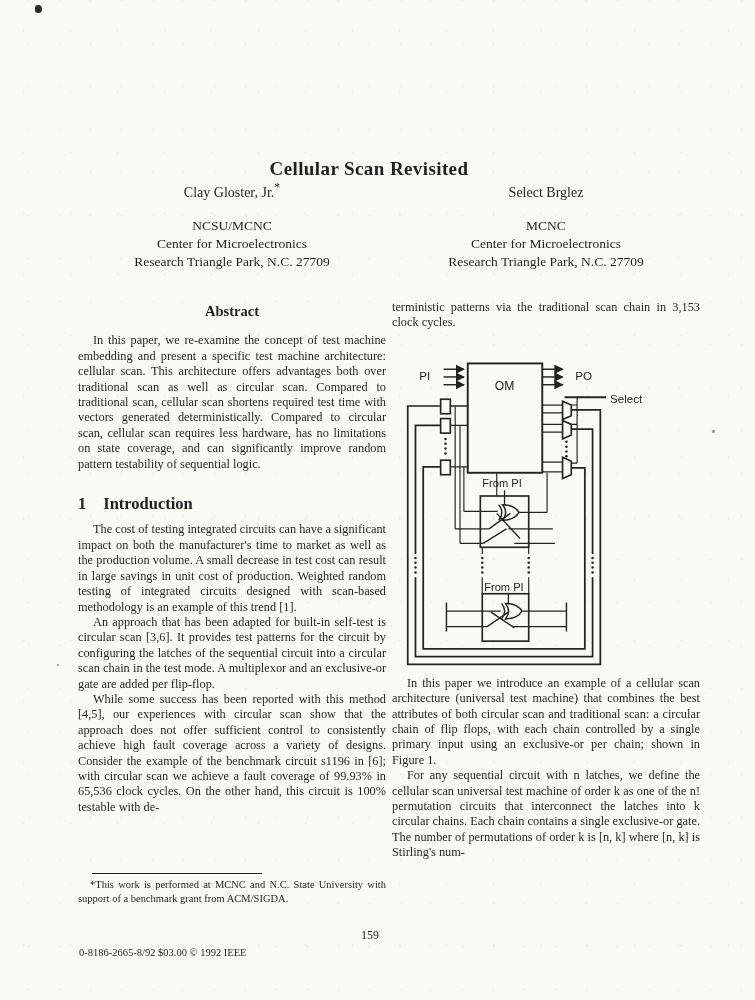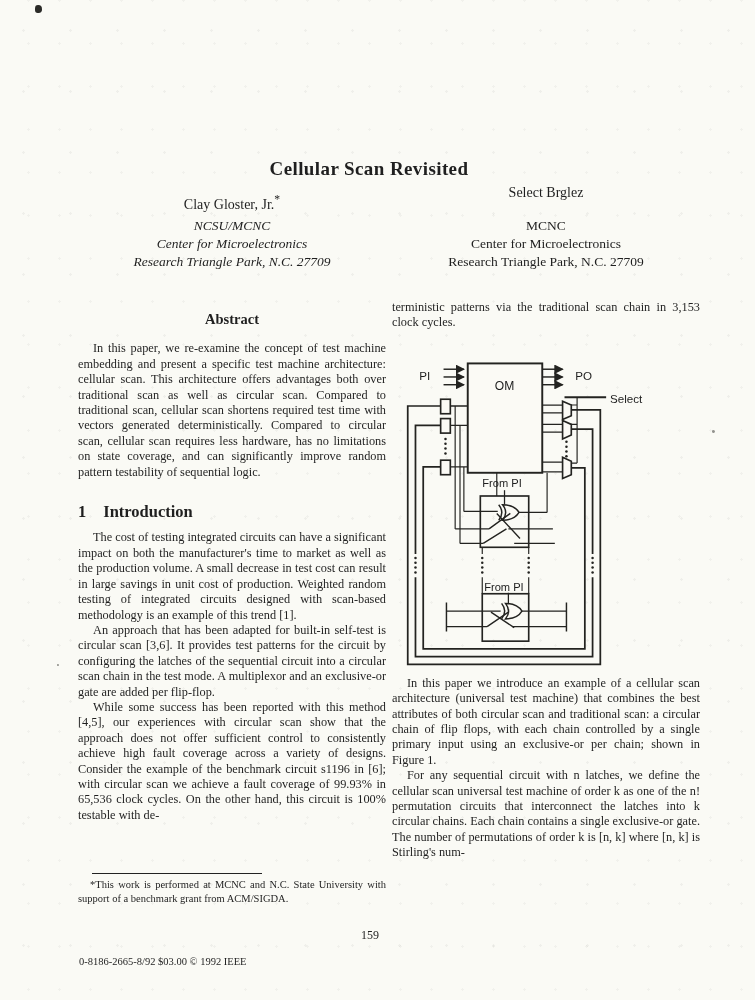--- a/index.html
+++ b/index.html
@@ -9,40 +9,40 @@
     background-image:radial-gradient(rgba(70,70,60,0.06) 1px, transparent 1.3px),
                      radial-gradient(rgba(70,70,60,0.05) 1px, transparent 1.2px);
     background-size:47px 61px, 31px 43px;
     background-position:0 0, 13px 22px;
     font-family:"Liberation Serif", serif;
     color:#1f1f1f;
   }
   .title{position:absolute;top:145px;left:0;width:738px;text-align:center;
          font-size:19px;font-weight:bold;letter-spacing:.4px;}
   .author{position:absolute;top:181px;width:308px;text-align:center;font-size:14px;}
-  .author.l{left:78px;margin-top:12px;} .author.r{left:392px;}
+  .author.l{left:78px;} .author.r{left:392px;}
   .affil{position:absolute;top:217px;width:308px;text-align:center;font-size:13.5px;line-height:18px;}
-  .affil.l{left:78px;font-style:italic;} .affil.r{left:392px;}
+  .affil.l{left:78px;} .affil.r{left:392px;}
   .col{position:absolute;top:300px;width:308px;font-size:12.3px;line-height:15.4px;text-align:justify;}
   .col.l{left:78px;} .col.r{left:392px;}
-  .abstract-h{margin:12px;text-align:center;font-size:14.5px;font-weight:bold;}
+  .abstract-h{margin:4px;text-align:center;font-size:14.5px;font-weight:bold;}
   .abstract-body{margin:14px 0 0 0;text-indent:15px;}
   .sec-h{margin:24px 0 11px 0;font-size:16.5px;font-weight:bold;text-align:left;}
   .sec-h .num{margin-right:17px;}
   p.body{margin:0;text-indent:15px;}
   p.noindent{margin:0;text-indent:0;}
   .figure{margin:15px 0 0 0;}
   .figure svg{display:block;margin:0 0 0 8px;}
   .caption{margin:9px 0 0 0;text-align:left;text-indent:0;}
   .after-fig{margin-top:15px;}
   .footnote{position:absolute;top:873px;left:78px;width:308px;font-size:10.5px;line-height:13.5px;text-align:justify;}
   .footnote-rule{width:170px;height:0;border-top:1.3px solid #222;margin:0 0 4px 14px;}
   .footnote-text{margin:0;text-indent:12px;}
   .pageno{position:absolute;top:928px;left:0;width:740px;text-align:center;font-size:12px;}
-  .copyright{position:absolute;top:947px;left:79px;font-size:10.5px;margin-top:9px;}
+  .copyright{position:absolute;top:947px;left:79px;font-size:10.5px;}
   .speck{position:absolute;background:#2b2b28;border-radius:45% 55% 50% 40%;}
   svg text{font-family:"Liberation Sans", sans-serif;fill:#1d1d1d;}
   svg .wire{stroke:#232320;fill:none;}
 </style>
 </head>
 <body>
 
 <div class="speck" style="left:35px;top:5px;width:7px;height:8px;"></div>
 <div class="speck" style="left:712px;top:430px;width:3px;height:3px;opacity:.5;"></div>
 <div class="speck" style="left:57px;top:664px;width:2px;height:2px;opacity:.5;"></div>

